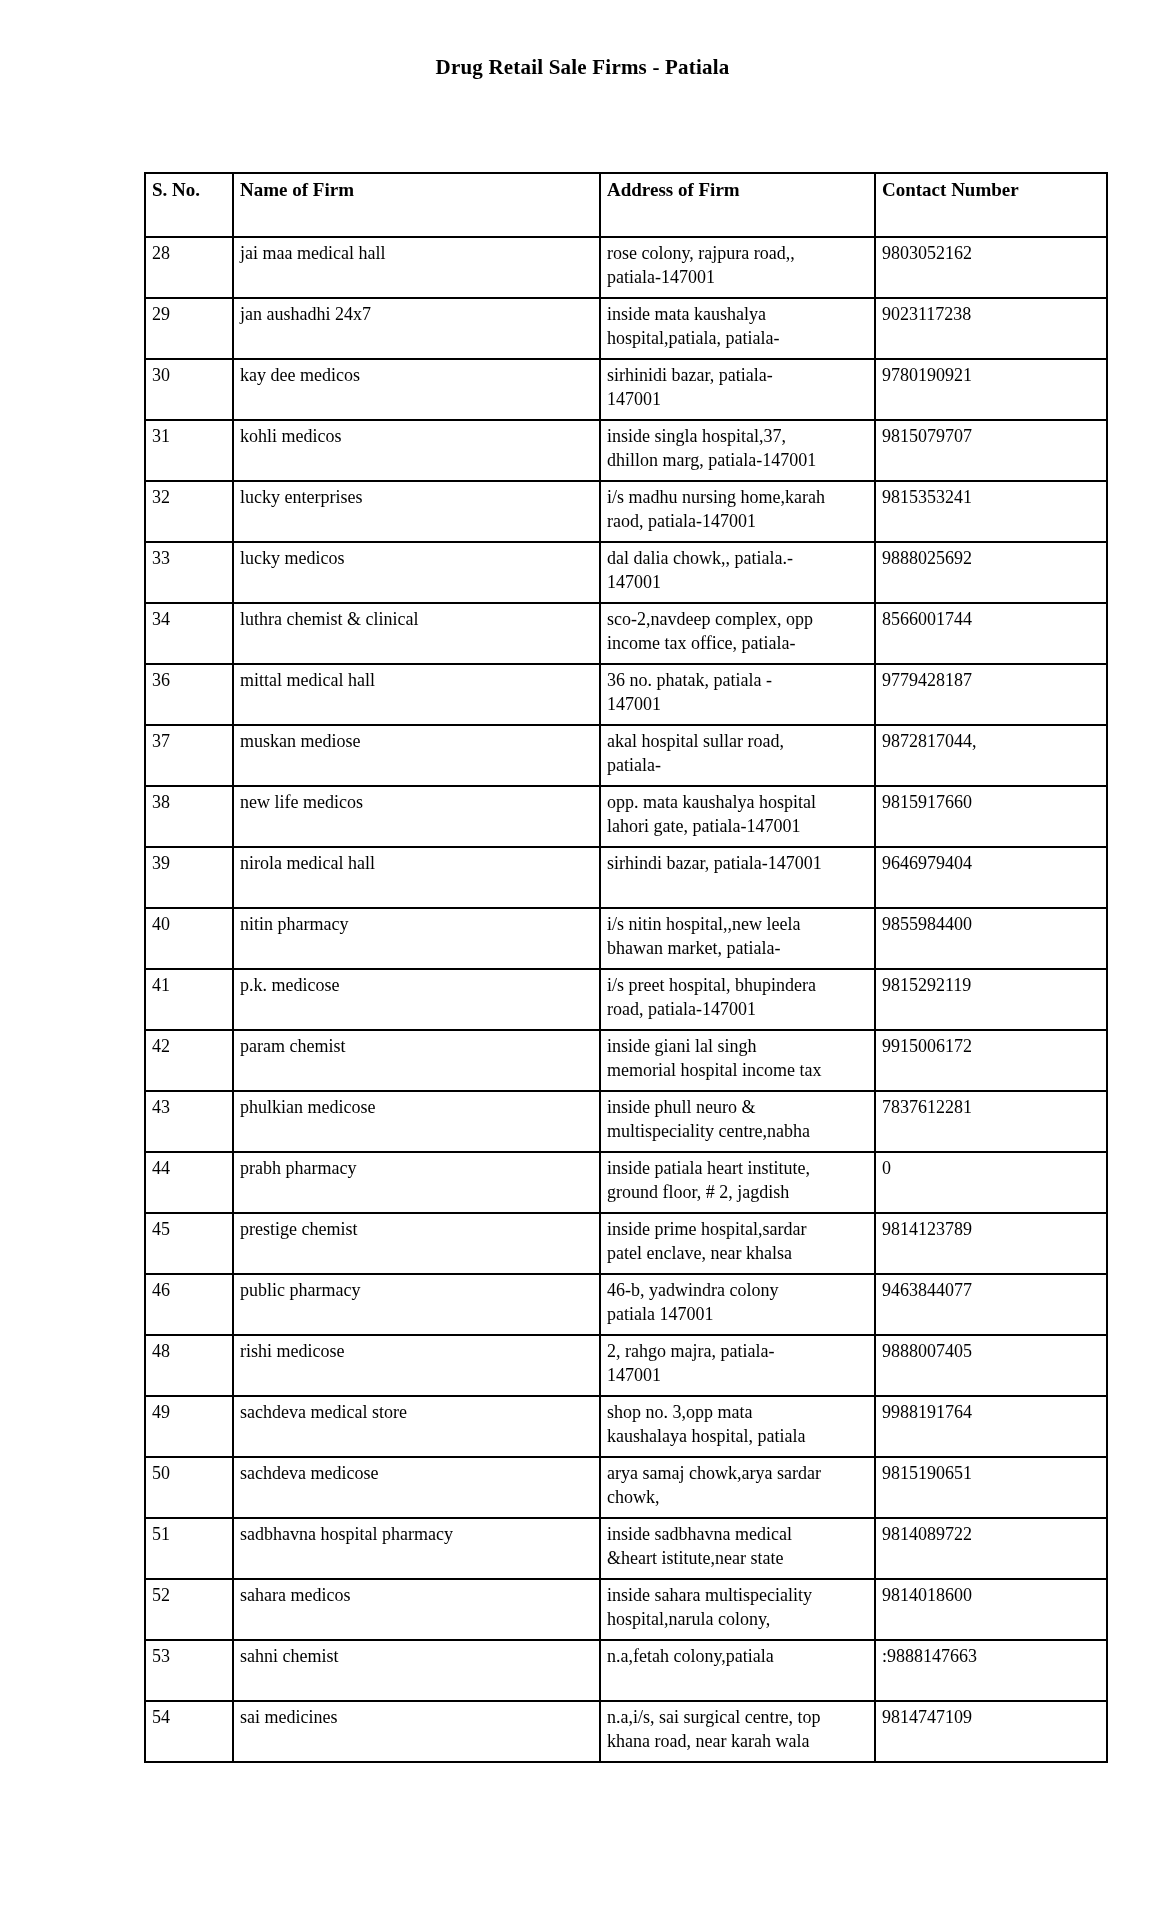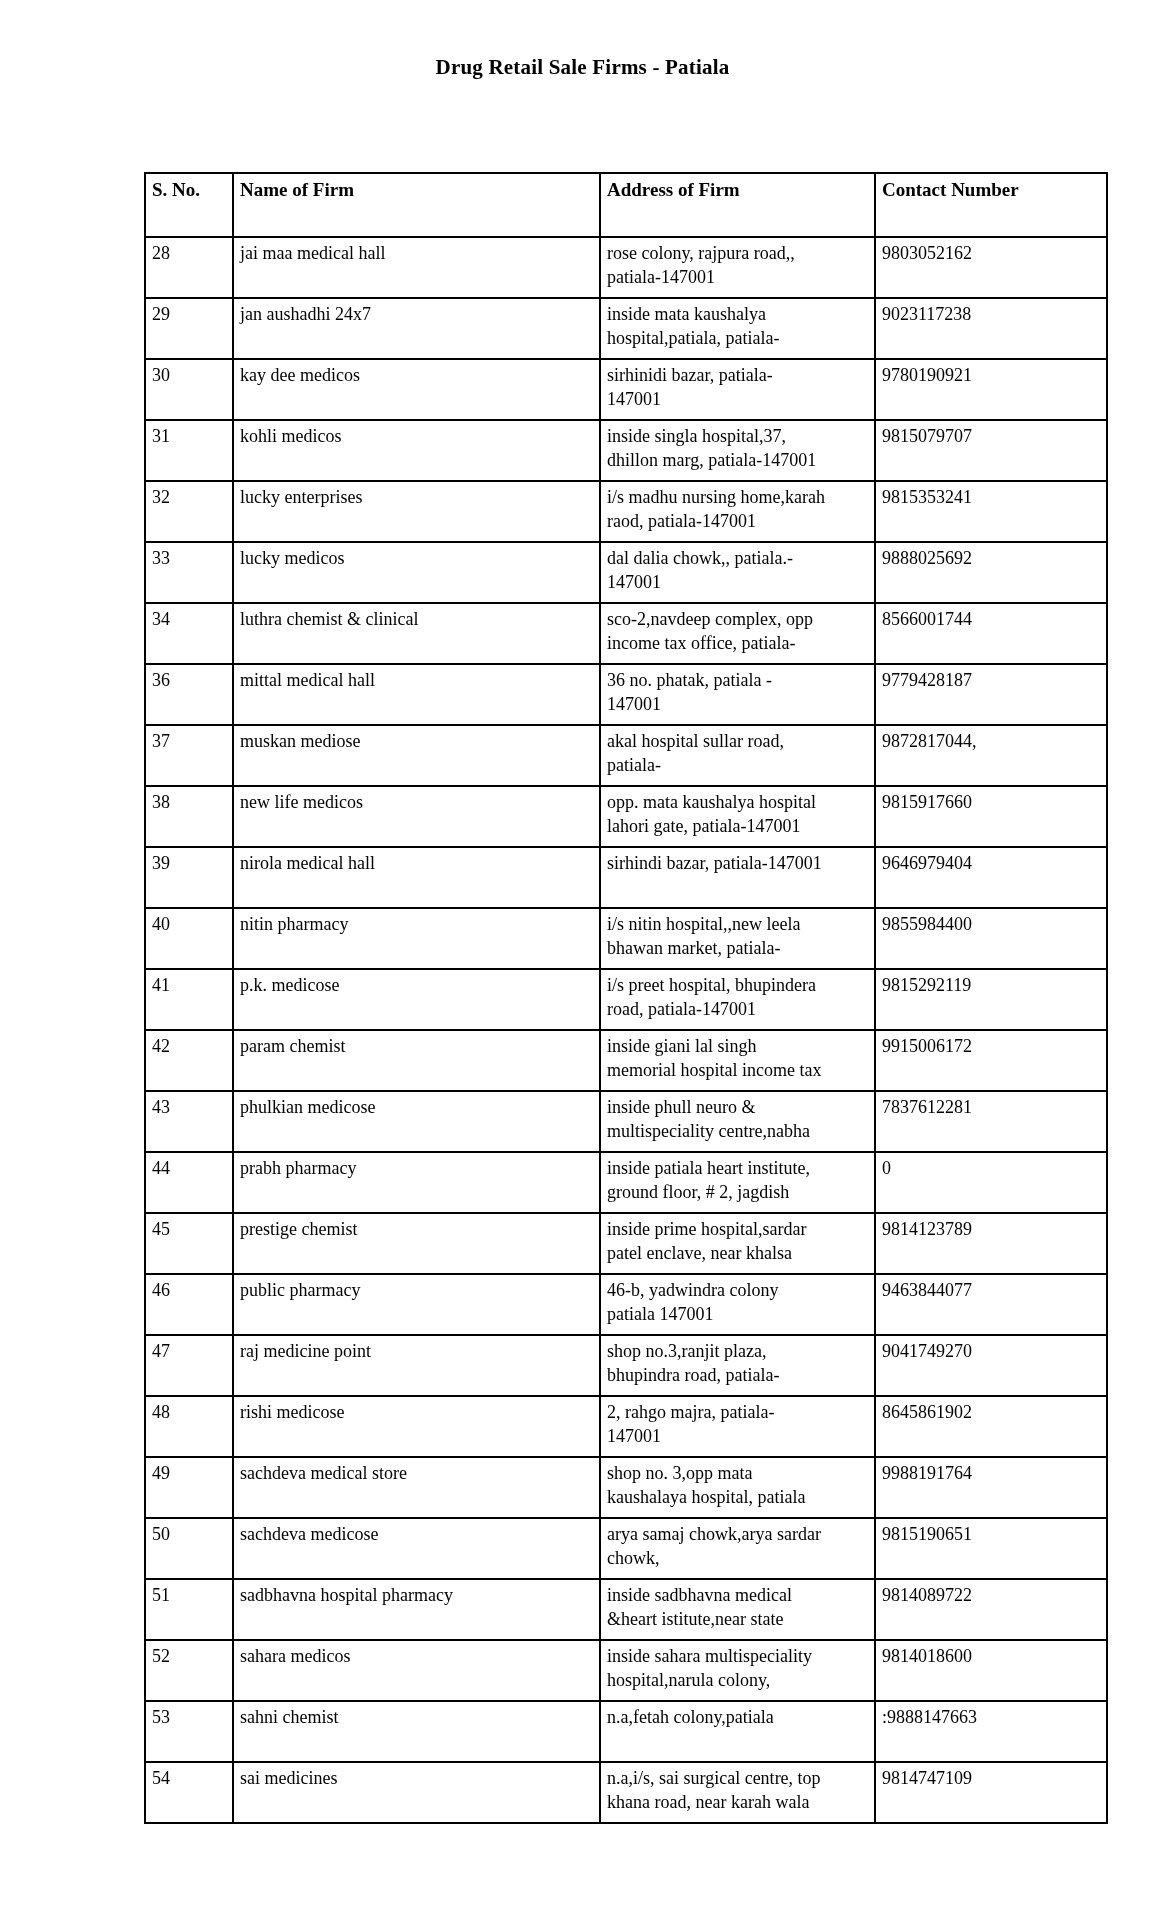--- a/index.html
+++ b/index.html
@@ -254,36 +254,27 @@
           <tr class="r2">
             <td class="sno">46</td>
             <td>public pharmacy</td>
             <td>
               <span class="addr-line">46-b, yadwindra colony</span>
               <span class="addr-line">patiala 147001</span>
             </td>
             <td>9463844077</td>
           </tr>
           <tr class="r2">
-            <td class="sno">47</td>
-            <td>raj medicine point</td>
-            <td>
-              <span class="addr-line">shop no.3,ranjit plaza,</span>
-              <span class="addr-line">bhupindra road, patiala-</span>
-            </td>
-            <td>9041749270</td>
-          </tr>
-          <tr class="r2">
             <td class="sno">48</td>
             <td>rishi medicose</td>
             <td>
               <span class="addr-line">2, rahgo majra, patiala-</span>
               <span class="addr-line">147001</span>
             </td>
-            <td>8645861902</td>
+            <td>9888007405</td>
           </tr>
           <tr class="r2">
             <td class="sno">49</td>
             <td>sachdeva medical store</td>
             <td>
               <span class="addr-line">shop no. 3,opp mata</span>
               <span class="addr-line">kaushalaya hospital, patiala</span>
             </td>
             <td>9988191764</td>
           </tr>

